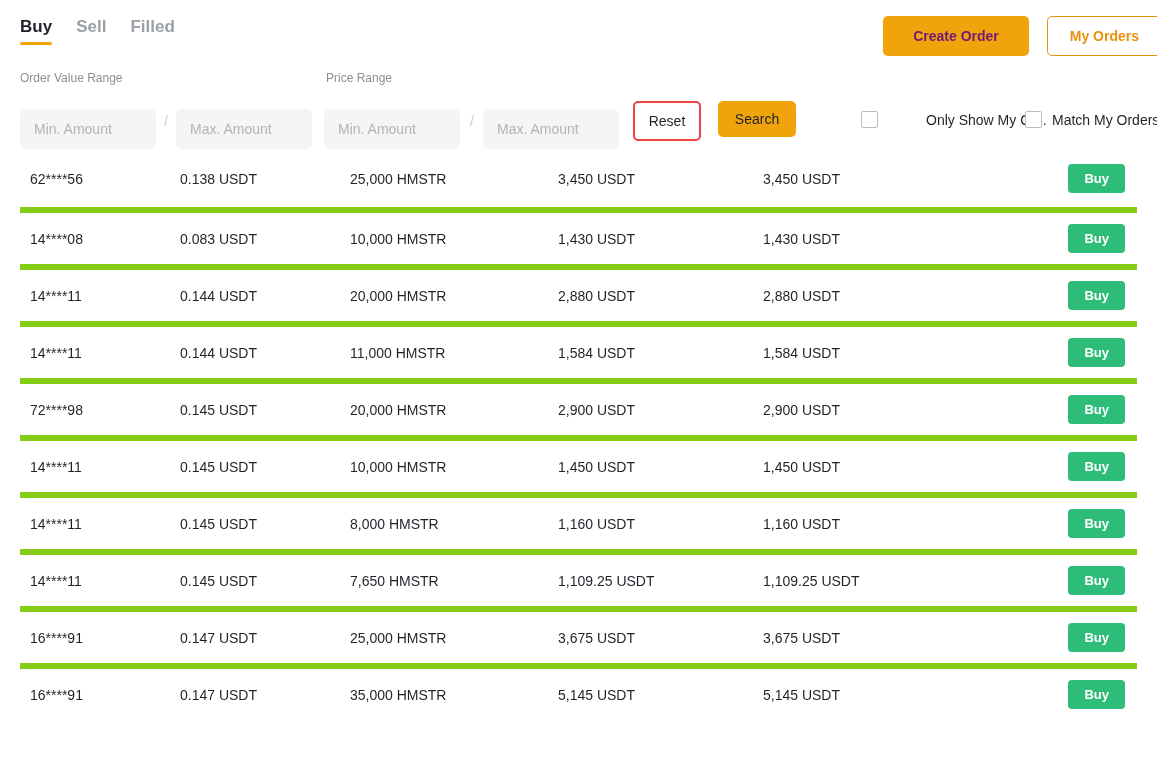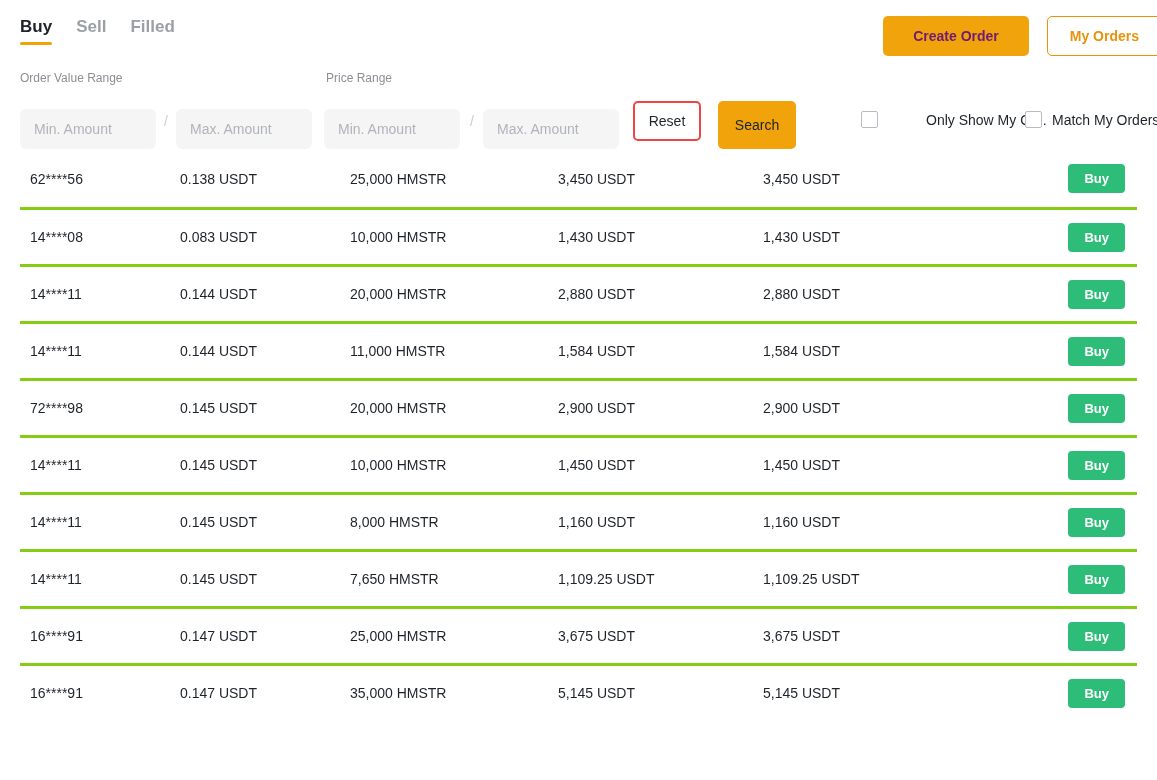--- a/index.html
+++ b/index.html
@@ -129,21 +129,21 @@
     border-radius: 5px;
     font-size: 14px;
     font-weight: normal;
     color: #1e2329;
     font-family: "Liberation Sans", sans-serif;
     cursor: pointer;
   }
   .btn-search {
     position: absolute;
     left: 698px; top: 0;
-    width: 78px; height: 48px;
+    width: 78px; height: 36px;
     background: #f0a30a;
     border: none;
     border-radius: 5px;
     font-size: 14px;
     font-weight: normal;
     color: #1e2329;
     font-family: "Liberation Sans", sans-serif;
     cursor: pointer;
   }
 
@@ -178,21 +178,21 @@
     align-items: center;
     height: 44px;
     background: #fafafa;
     font-size: 13px;
     color: #8c8f94;
   }
   .trow {
     display: flex;
     align-items: center;
     height: 57px;
-    border-top: 3px solid #84cc16;
+    border-top: 6px solid #84cc16;
     font-size: 14px;
     color: #1e2329;
   }
   .trow:first-of-type { border-top: none; }
 
   .c-user   { width: 160px; padding-left: 10px; }
   .c-price  { width: 170px; }
   .c-qty    { width: 208px; }
   .c-order  { width: 205px; }
   .c-coll   { width: 225px; }

